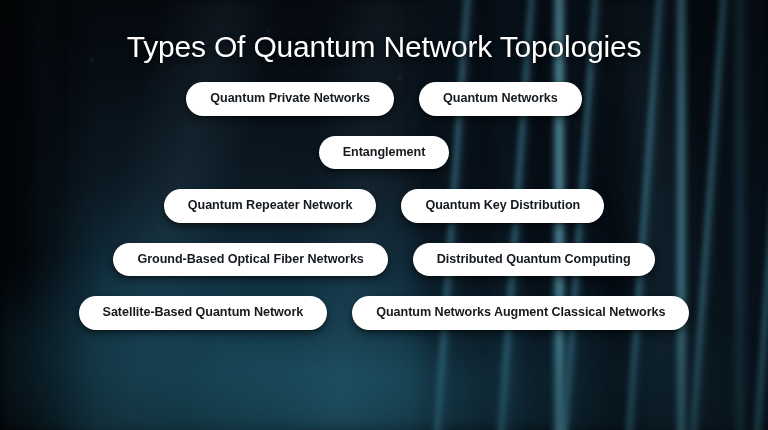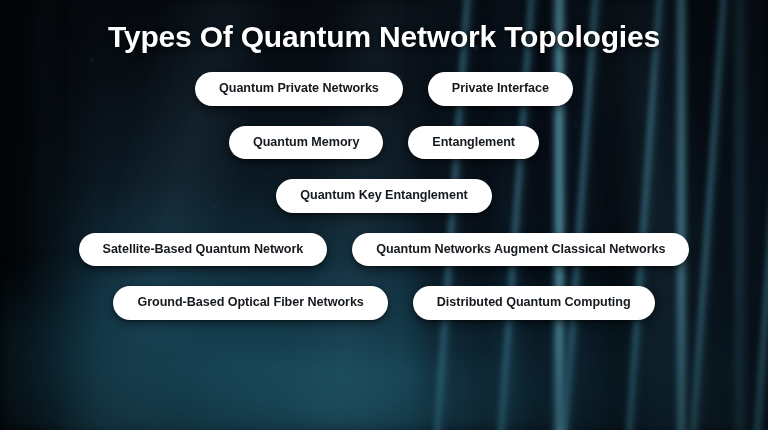--- a/index.html
+++ b/index.html
@@ -212,24 +212,24 @@
     height: 100%;
     box-sizing: border-box;
     padding: 0 10px;
     display: flex;
     flex-direction: column;
     align-items: center;
   }
 
   .title {
     margin: 0;
-    padding-top: 20px;
+    padding-top: 30px;
     font-size: 30px;
     line-height: 1.1;
-    font-weight: 700;
+    font-weight: 400;
     letter-spacing: -0.2px;
     color: #ffffff;
     text-align: right;
     text-shadow: 0 2px 7px rgba(0,0,0,0.72), 0 0 2px rgba(0,0,0,0.45);
     white-space: nowrap;
   }
 
   .rows {
     width: 100%;
     margin-top: 19px;
@@ -283,37 +283,37 @@
   <div class="bg-layer bg-specks"></div>
   <div class="bg-layer bg-vignette"></div>
 
   <div class="content">
     <h1 class="title">Types Of Quantum Network Topologies</h1>
 
     <div class="rows">
 
       <div class="row">
         <div class="pill">Quantum Private Networks</div>
-        <div class="pill">Private Interface</div>
-      </div>
-
-      <div class="row">
-        <div class="pill">Quantum Memory</div>
+        <div class="pill">Quantum Networks</div>
+      </div>
+
+      <div class="row">
         <div class="pill">Entanglement</div>
       </div>
 
       <div class="row">
-        <div class="pill">Quantum Key Entanglement</div>
+        <div class="pill">Quantum Repeater Network</div>
+        <div class="pill">Quantum Key Distribution</div>
+      </div>
+
+      <div class="row">
+        <div class="pill">Ground-Based Optical Fiber Networks</div>
+        <div class="pill">Distributed Quantum Computing</div>
       </div>
 
       <div class="row">
         <div class="pill">Satellite-Based Quantum Network</div>
         <div class="pill">Quantum Networks Augment Classical Networks</div>
-      </div>
-
-      <div class="row">
-        <div class="pill">Ground-Based Optical Fiber Networks</div>
-        <div class="pill">Distributed Quantum Computing</div>
       </div>
 
     </div>
   </div>
 </div>
 
 </body></html>

